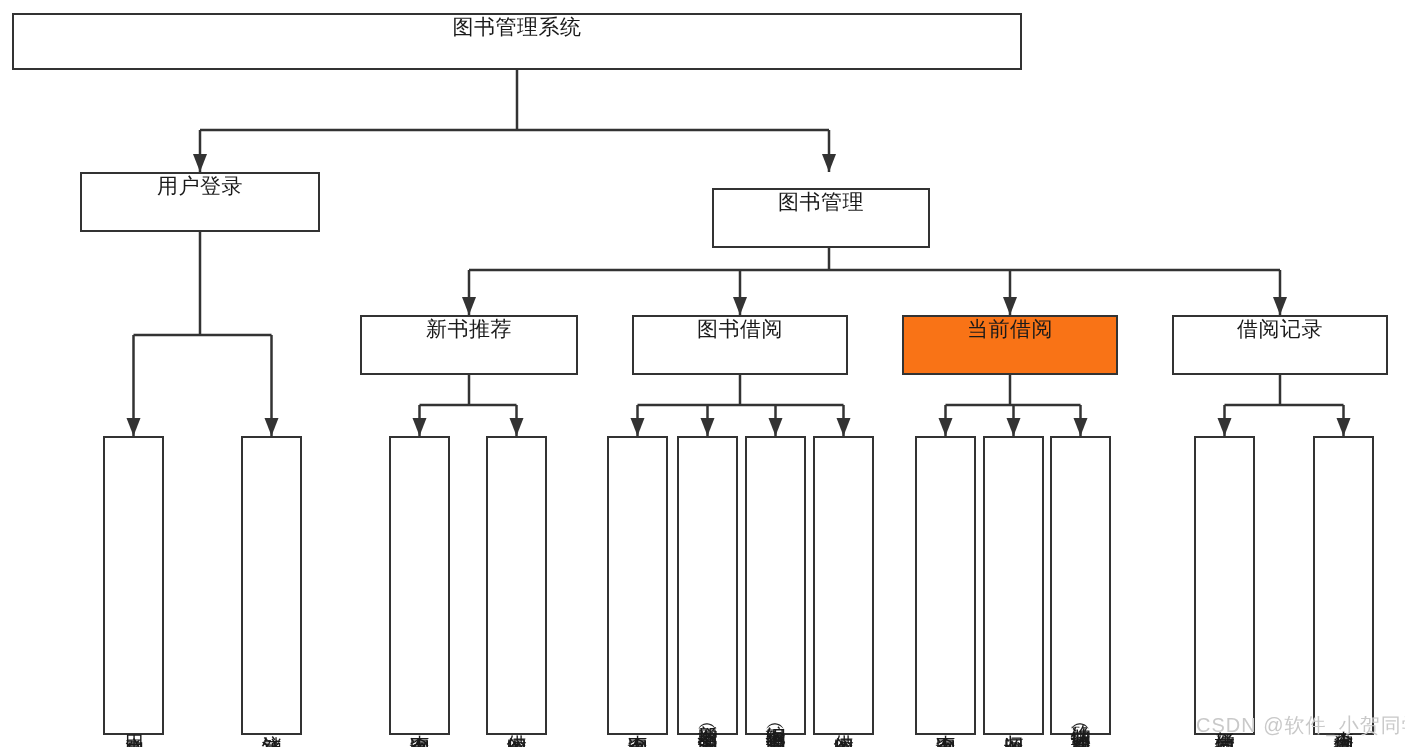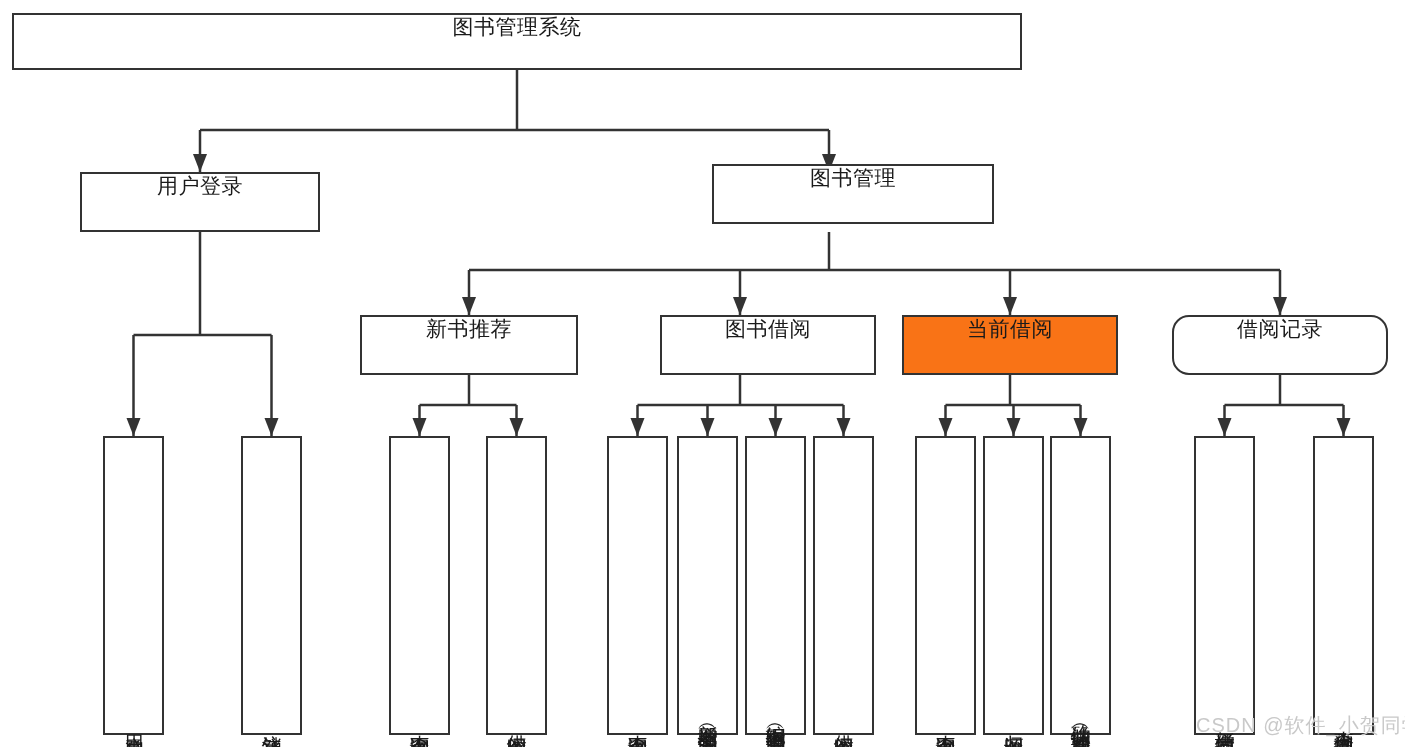--- a/index.html
+++ b/index.html
@@ -122,33 +122,33 @@
       <line x1="1343.5" y1="405" x2="1343.5" y2="436" stroke="#333333" stroke-width="2.5"></line>
       <path d="M 1336.5 418 L 1350.5 418 L 1343.5 436 Z" fill="#333333"></path>
     </svg>
   <div id="node-layer">
       <div class="node-box" style="left: 12px; top: 13px; width: 1010px; height: 57px; border-color: rgb(51, 51, 51); background: rgb(255, 255, 255);">
         <span class="node-label" style="color: rgb(26, 26, 26);">图书管理系统</span>
       </div>
       <div class="node-box" style="left: 80px; top: 172px; width: 240px; height: 60px; border-color: rgb(51, 51, 51); background: rgb(255, 255, 255);">
         <span class="node-label" style="color: rgb(26, 26, 26);">用户登录</span>
       </div>
-      <div class="node-box" style="left: 712px; top: 164px; width: 282px; height: 60px; border-color: rgb(51, 51, 51); background: rgb(255, 255, 255);">
+      <div class="node-box" style="left: 712px; top: 188px; width: 218px; height: 60px; border-color: rgb(51, 51, 51); background: rgb(255, 255, 255);">
         <span class="node-label" style="color: rgb(26, 26, 26);">图书管理</span>
       </div>
       <div class="node-box" style="left: 360px; top: 315px; width: 218px; height: 60px; border-color: rgb(51, 51, 51); background: rgb(255, 255, 255);">
         <span class="node-label" style="color: rgb(26, 26, 26);">新书推荐</span>
       </div>
-      <div class="node-box" style="left: 660px; top: 315px; width: 216px; height: 60px; border-color: rgb(51, 51, 51); background: rgb(255, 255, 255);">
+      <div class="node-box" style="left: 632px; top: 315px; width: 216px; height: 60px; border-color: rgb(51, 51, 51); background: rgb(255, 255, 255);">
         <span class="node-label" style="color: rgb(26, 26, 26);">图书借阅</span>
       </div>
       <div class="node-box" style="left: 902px; top: 315px; width: 216px; height: 60px; border-color: rgb(51, 51, 51); background: #f97316;">
         <span class="node-label" style="color: rgb(26, 26, 26);">当前借阅</span>
       </div>
-      <div class="node-box" style="left: 1172px; top: 315px; width: 216px; height: 60px; border-color: rgb(51, 51, 51); background: rgb(255, 255, 255); border-radius: 17px;">
+      <div class="node-box" style="left: 1172px; top: 315px; width: 216px; height: 60px; border-color: rgb(51, 51, 51); background: rgb(255, 255, 255);">
         <span class="node-label" style="color: rgb(26, 26, 26);">借阅记录</span>
       </div>
       <div class="node-box leaf" style="left: 103px; top: 436px; width: 61px; height: 299px; border-color: rgb(51, 51, 51); background: rgb(255, 255, 255);">
         <span class="node-label" style="color: rgb(26, 26, 26);">用户登录</span>
       </div>
       <div class="node-box leaf" style="left: 241px; top: 436px; width: 61px; height: 299px; border-color: rgb(51, 51, 51); background: rgb(255, 255, 255);">
         <span class="node-label" style="color: rgb(26, 26, 26);">注销登录</span>
       </div>
       <div class="node-box leaf" style="left: 389px; top: 436px; width: 61px; height: 299px; border-color: rgb(51, 51, 51); background: rgb(255, 255, 255);">
         <span class="node-label" style="color: rgb(26, 26, 26);">查询图书</span>

